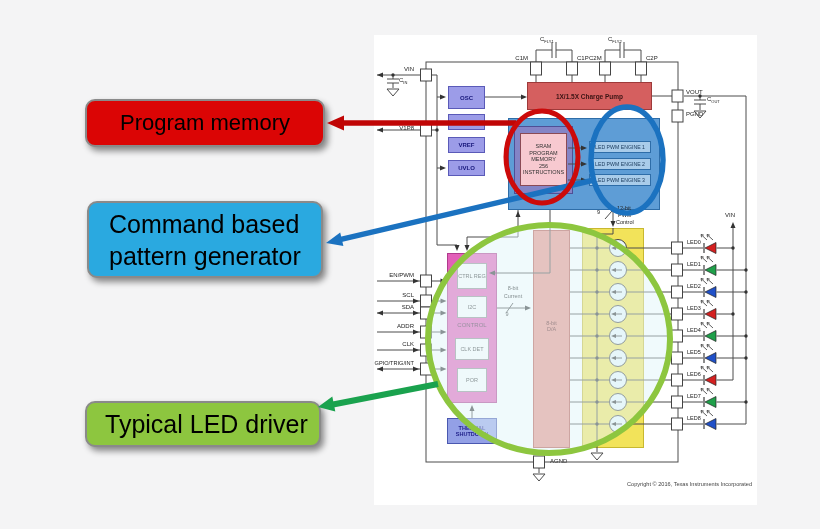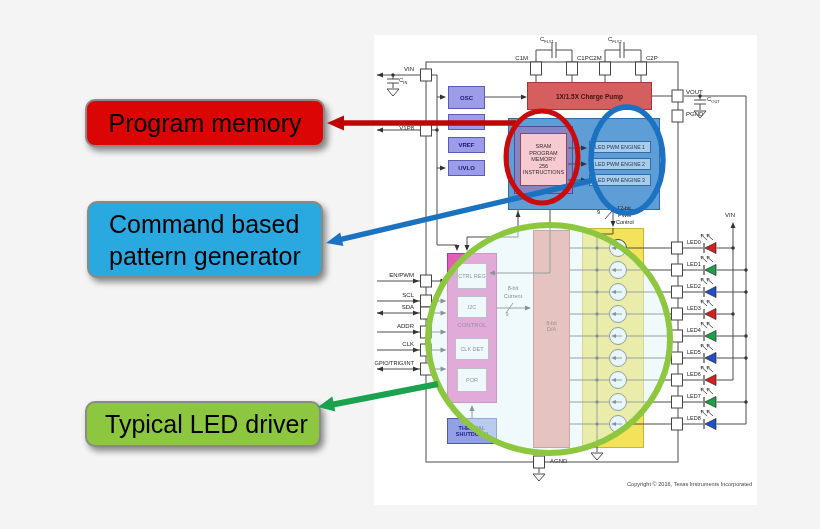--- a/index.html
+++ b/index.html
@@ -24,21 +24,21 @@
   .yellow{background:#f2e35a;border:1px solid #c8b830;}
   .thermal{background:#93a0e6;border:1px solid #4a58b0;color:#20208a;font-size:5.5px;line-height:6.2px;flex-direction:column;font-weight:bold;}
   .lbl{position:absolute;font-size:6px;color:#222;white-space:nowrap;}
   .lbl.r{text-align:right;}
   .lbl sub{font-size:4px;}
   .tiny{font-size:5.5px;}
   .copyright{font-size:5.6px;color:#444;text-align:right;}
   
   .callout{position:absolute;box-sizing:border-box;border:2.5px solid #8a8a8a;border-radius:10px;
            box-shadow:3px 4px 6px rgba(0,0,0,0.45);color:#000;display:flex;}
-  #co-red{left:85px;top:99px;width:240px;height:48px;align-items:center;justify-content:center;font-size:25px;}
+  #co-red{left:85px;top:99px;width:240px;height:48px;align-items:center;justify-content:center;font-size:22px;}
   #co-blue{left:87px;top:201px;width:236px;height:77px;flex-direction:column;justify-content:center;
            padding-left:20px;font-size:25px;line-height:32px;}
   #co-green{left:85px;top:401px;width:236px;height:46px;align-items:center;padding-left:18px;font-size:25px;}
   svg#overlay{position:absolute;left:0;top:0;pointer-events:none;}
 </style>
 </head>
 <body>
 
 <div id="stage">
   <div id="page" class="abs"></div>

